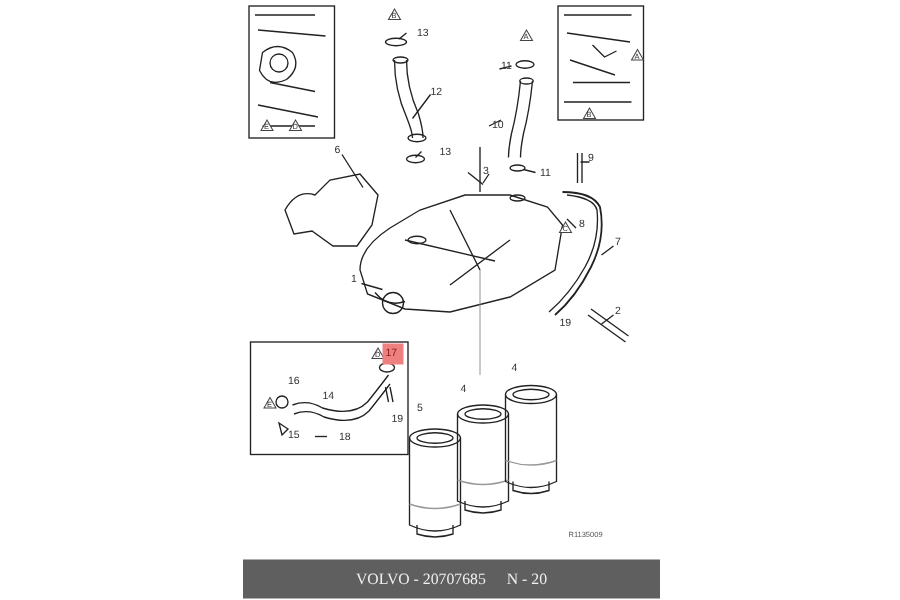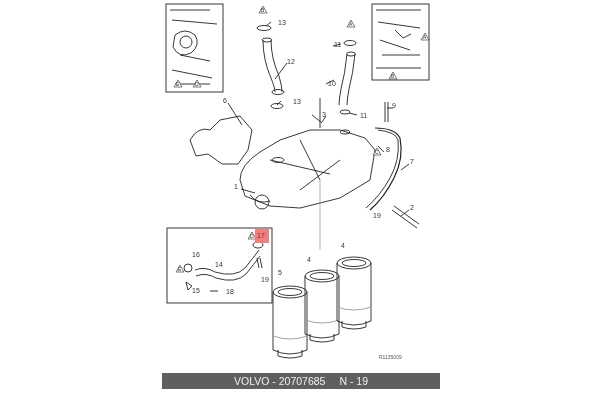--- a/index.html
+++ b/index.html
@@ -1,21 +1,21 @@
 <!DOCTYPE html>
 <html><head>
 <meta charset="utf-8">
 <style>
   html, body { margin: 0; padding: 0; }
   body { width: 600px; height: 400px; background: #ffffff; position: relative; overflow: hidden; font-family: "Liberation Sans", sans-serif; }
   .diagram { position: absolute; left: 0; top: 0; width: 600px; height: 372px; }
   .lbl { position: absolute; font-size: 7px; color: #333; font-family: "Liberation Sans", sans-serif; line-height: 1; }
   .hl { position: absolute; left: 255px; top: 229px; width: 14px; height: 14px; background: #ef8080; }
   .hl span { position:absolute; left:2px; top:3px; font-size:7px; color:#8a1a1a; }
-  .footer { position: absolute; left: 162px; top: 373px; width: 278px; height: 16px; background: #5f5f5f; color: #f0f0f0; font-size: 10.5px; display: flex; align-items: center; justify-content: center; gap: 14px; }
+  .footer { position: absolute; left: 162px; top: 373px; width: 278px; height: 26px; background: #5f5f5f; color: #f0f0f0; font-size: 10.5px; display: flex; align-items: center; justify-content: center; gap: 14px; font-family: Liberation Serif, serif; }
   .ref { position: absolute; left: 379px; top: 354px; font-size: 5px; color: #555; }
 </style>
 </head>
 <body>
 
 <div class="diagram">
   <svg width="600" height="372" viewBox="0 0 600 372">
     <g fill="none" stroke="#222" stroke-width="0.9">
 
       <rect x="166" y="4" width="57" height="88" fill="#fff"></rect>
@@ -130,14 +130,14 @@
 
   <div class="hl">
       <span>17</span>
     </div>
 
   <span class="ref">R1135009</span>
 </div>
 
 <div class="footer">
   <span><span>VOLVO</span> <span>-</span> <span>20707685</span></span>
-  <span>N - 19</span>
+  <span>N - 20</span>
 </div>
 
 </body></html>

